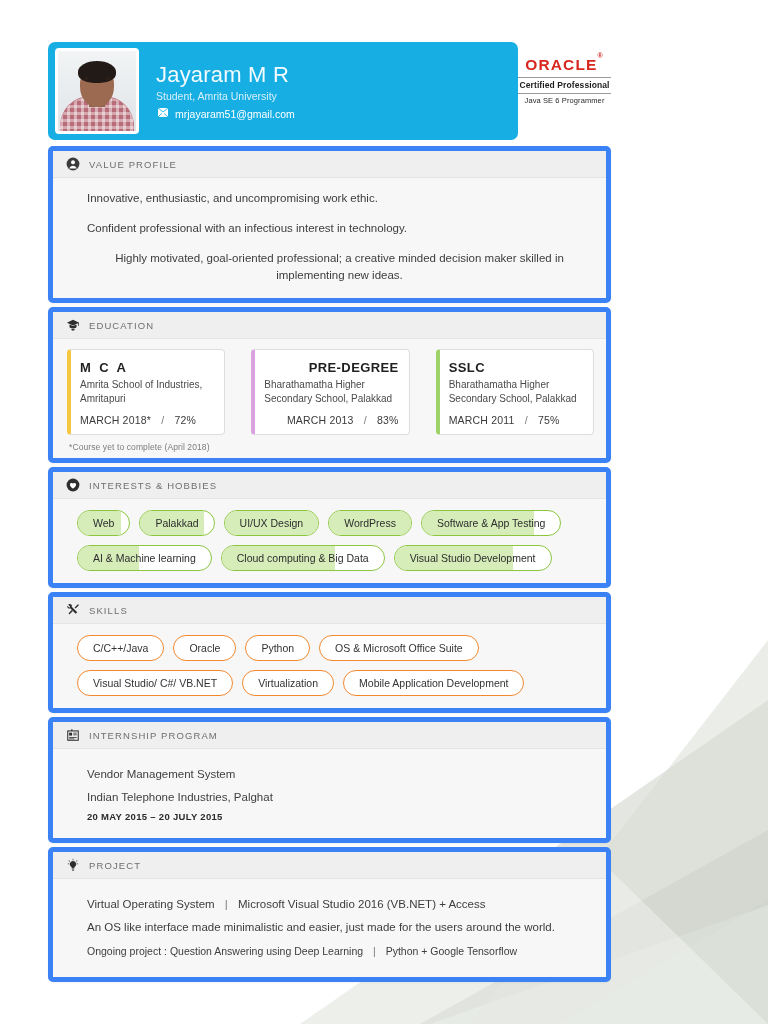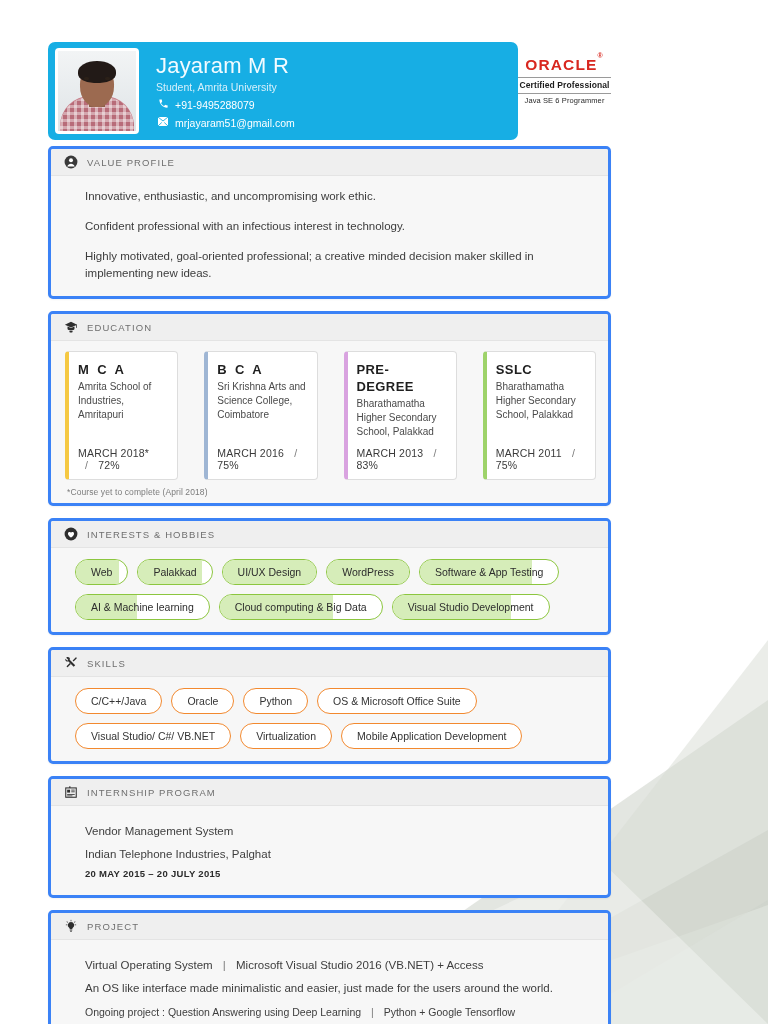--- a/index.html
+++ b/index.html
@@ -145,23 +145,23 @@
   .or-l3 {
     font-size: 7.5px;
     color: #2a2a2a;
     margin-top: 2px;
     letter-spacing: .1px;
   }
 
   
   .panel {
     background: #f7f7f7;
-    border: 3px solid #3b82f6;
+    border: 5px solid #3b82f6;
     border-radius: 5px;
-    margin-bottom: 12px;
+    margin-bottom: 4px;
     box-shadow: 0 1px 2px rgba(0,0,0,.05);
     overflow: hidden;
   }
   .panel-head {
     display: flex;
     align-items: center;
     height: 26px;
     padding: 0 12px;
     background: #efefef;
     border-bottom: 1px solid #e4e4e4;
@@ -180,21 +180,21 @@
   }
   .panel-body { padding: 12px 14px 12px 34px; }
 
   
   .vp-line {
     font-size: 11.5px;
     color: #3d3d3d;
     line-height: 17px;
     margin-bottom: 13px;
   }
-  .vp-line:last-child { margin-bottom: 2px; }
+  .vp-line:last-child { margin-bottom: 2px; text-align: center; }
 
   
   .edu-body { padding: 10px 12px 6px 14px; }
   .edu-row { display: flex; gap: 26px; }
   .edu-card {
     flex: 1 1 0;
     background: #ffffff;
     border-radius: 4px;
     border: 1px solid #ddd;
     border-left-width: 4px;
@@ -304,28 +304,20 @@
           <div class="ph-hair"></div>
           <div class="ph-eye-l"></div>
           <div class="ph-eye-r"></div>
         </div>
       </div>
 
       <div class="header-text">
         <div class="h-name">Jayaram M R</div>
         <div class="h-sub">Student, Amrita University</div>
 
-        <div class="h-contact">
-          <span class="ic">
-            <svg width="11" height="11" viewBox="0 0 24 24" fill="#ffffff">
-              <path d="M6.6 10.8c1.4 2.8 3.8 5.2 6.6 6.6l2.2-2.2c.3-.3.7-.4 1-.2 1.2.4 2.4.6 3.6.6.6 0 1 .4 1 1V20c0 .6-.4 1-1 1C10.6 21 3 13.4 3 4c0-.6.4-1 1-1h3.4c.6 0 1 .4 1 1 0 1.3.2 2.5.6 3.6.1.3 0 .7-.2 1l-2.2 2.2z"></path>
-            </svg>
-          </span>
-          <span>+91-9495288079</span>
-        </div>
 
         <div class="h-contact">
           <span class="ic">
             <svg width="12" height="11" viewBox="0 0 24 20" fill="#ffffff">
               <path d="M2 1h20v18H2z" fill="#ffffff"></path>
               <path d="M2 1l10 8L22 1M2 19l7.5-7M22 19l-7.5-7" stroke="#17aee4" stroke-width="1.8" fill="none"></path>
             </svg>
           </span>
           <span>mrjayaram51@gmail.com</span>
         </div>
@@ -377,29 +369,20 @@
         <div class="edu-card" id="edu0" style="border-left-color: rgb(245, 200, 66);">
           <div class="edu-deg spaced">M C A</div>
           <div class="edu-inst">Amrita School of Industries, Amritapuri</div>
           <div class="edu-meta">
             <span>MARCH 2018*</span>
             <span class="pj-sep">/</span>
             <span>72%</span>
           </div>
         </div>
 
-        <div class="edu-card" id="edu1" style="border-left-color: rgb(159, 182, 212);">
-          <div class="edu-deg spaced">B C A</div>
-          <div class="edu-inst">Sri Krishna Arts and Science College, Coimbatore</div>
-          <div class="edu-meta">
-            <span>MARCH 2016</span>
-            <span class="pj-sep">/</span>
-            <span>75%</span>
-          </div>
-        </div>
 
         <div class="edu-card" id="edu2" style="border-left-color: rgb(217, 163, 224); align-items: flex-end;">
           <div class="edu-deg">PRE-DEGREE</div>
           <div class="edu-inst">Bharathamatha Higher Secondary School, Palakkad</div>
           <div class="edu-meta">
             <span>MARCH 2013</span>
             <span class="pj-sep">/</span>
             <span>83%</span>
           </div>
         </div>

